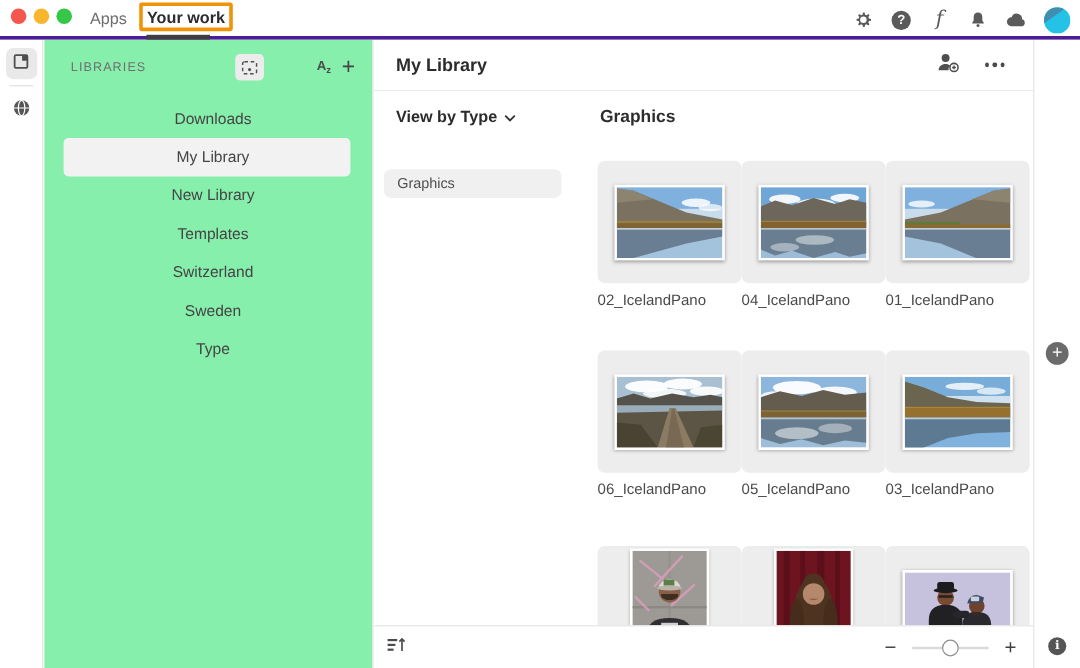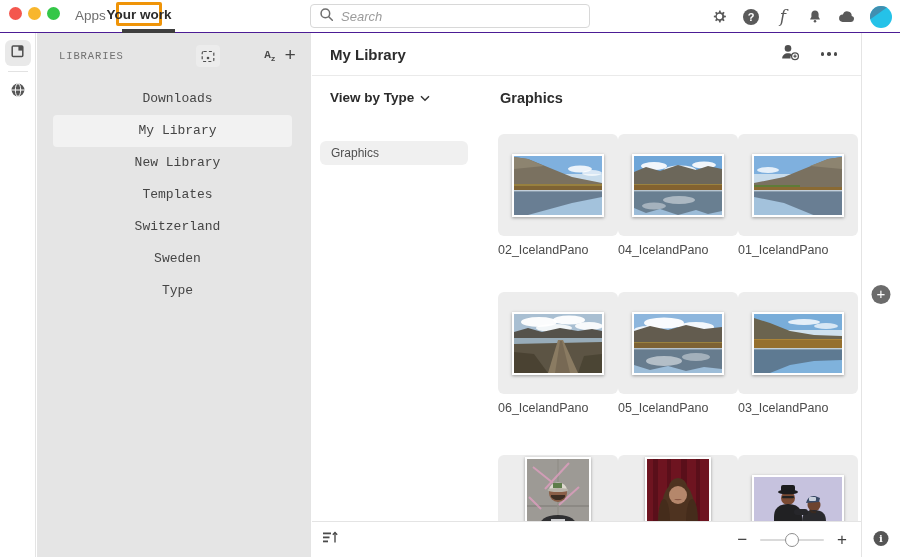--- a/index.html
+++ b/index.html
@@ -4,28 +4,28 @@
 <style>
   * { margin:0; padding:0; box-sizing:border-box; }
   html,body { background:#c8c8c8; }
   .app {
     position:relative; width:900px; height:557px; background:#fff;
     font-family:"Liberation Sans", sans-serif; overflow:hidden;
     -webkit-font-smoothing:antialiased;
   }
   
   .topbar { position:absolute; top:0; left:0; right:0; height:33px; background:#fff;
-            border-bottom:1px solid #4c1d95; z-index:20; }
+            border-bottom:3px solid #4c1d95; z-index:20; }
   .light { position:absolute; top:7px; width:13px; height:13px; border-radius:50%; }
   .light.red    { left:9px;  background:#f4574e; }
   .light.yellow { left:28px; background:#f8b62d; }
   .light.green  { left:47px; background:#34c748; }
   .tab-apps { position:absolute; left:75px; top:0; height:32px; line-height:32px;
               font-size:13.5px; color:#6f6f6f; cursor:default; }
-  .hl-box { position:absolute; left:116px; top:2px; width:46px; height:24px;
+  .hl-box { position:absolute; left:116px; top:2px; width:78px; height:24px;
             border:3px solid #EF9408; border-radius:2px; display:flex;
             align-items:center; justify-content:center; }
   .tab-work { font-size:13.5px; font-weight:bold; color:#2c2c2c; white-space:nowrap; }
   .tab-underline { position:absolute; left:122px; top:29px; width:53px; height:4px; background:#3e3e3e; }
   .search { position:absolute; left:310px; top:4px; width:280px; height:24px;
             border:1px solid #d8d8d8; border-radius:4px; background:#fff;
             display:flex; align-items:center; padding:0 8px; gap:7px; }
   .search input { flex:1; border:none; outline:none; font-size:13px; color:#333;
                   font-family:"Liberation Sans",sans-serif; background:transparent; }
   .search input::placeholder { color:#9b9b9b; font-style:italic; }
@@ -37,22 +37,22 @@
   .fonts-f { font-family:"DejaVu Serif", serif; font-style:italic; font-size:17px; color:#5a5a5a; line-height:1; }
   .avatar { width:22px; height:22px; }
   
   .rail { position:absolute; top:33px; left:0; width:36px; bottom:0; background:#fff;
           border-right:1px solid #e4e4e4; z-index:10; }
   .rail-btn { width:26px; height:26px; margin:7px auto 5px; border-radius:6px;
               display:flex; align-items:center; justify-content:center; cursor:pointer; }
   .rail-btn.active { background:#e9e9e9; }
   .rail-divider { width:20px; height:1px; background:#e2e2e2; margin:2px auto 6px; }
   
-  .sidebar { position:absolute; top:33px; left:37px; width:274px; bottom:0; background:#e5e5e5;
-             border-right:1px solid #e4e4e4; z-index:5;font-family:Liberation Mono, monospace; }
+  .sidebar { position:absolute; top:33px; left:37px; width:274px; bottom:0; background:#86efac;
+             border-right:1px solid #e4e4e4; z-index:5; }
   .side-header { height:46px; display:flex; align-items:center; padding:0 14px 0 22px; }
   .side-title { font-size:10.5px; letter-spacing:.9px; color:#707070; }
   .side-actions { margin-left:auto; display:flex; align-items:center; gap:9px; }
   .panel-btn { width:24px; height:22px; background:#ececec; border-radius:4px;
                display:flex; align-items:center; justify-content:center; cursor:pointer; }
   .az { font-size:11px; color:#4a4a4a; font-weight:bold; cursor:pointer;margin-left:35px; }
   .az sub { font-size:8px; }
   .plus-glyph { font-size:19px; color:#444; font-weight:400; line-height:1; cursor:pointer; }
   .side-list { margin-top:4px;text-align:center; }
   .side-item { height:32px; line-height:32px; margin:0 18px 0 16px; padding-left:10px;
@@ -112,29 +112,20 @@
     <span class="light red"></span>
     <span class="light yellow"></span>
     <span class="light green"></span>
 
     <span class="tab-apps">Apps</span>
     <div class="hl-box">
       <span class="tab-work">Your work</span>
     </div>
     <div class="tab-underline"></div>
 
-    <div class="search">
-      <span>
-        <svg width="15" height="15" viewBox="0 0 16 16">
-            <circle cx="6.8" cy="6.8" r="4.6" fill="none" stroke="#6e6e6e" stroke-width="1.6"></circle>
-            <line x1="10.4" y1="10.4" x2="14.2" y2="14.2" stroke="#6e6e6e" stroke-width="1.6" stroke-linecap="round"></line>
-          </svg>
-      </span>
-      <input type="text" placeholder="Search" style="">
-    </div>
 
     <div class="top-icons">
       <span class="tico">
         <svg width="17" height="17" viewBox="0 0 24 24">
             <path fill-rule="evenodd" fill="#5a5a5a" d="M12 8.2a3.8 3.8 0 1 0 0 7.6 3.8 3.8 0 0 0 0-7.6zM21 13v-2l-2.5-.5a6.8 6.8 0 0 0-.7-1.7l1.4-2.1-1.4-1.4-2.1 1.4a6.8 6.8 0 0 0-1.7-.7L13.5 3.5h-2L11 6a6.8 6.8 0 0 0-1.7.7L7.2 5.3 5.8 6.7l1.4 2.1a6.8 6.8 0 0 0-.7 1.7L4 11v2l2.5.5a6.8 6.8 0 0 0 .7 1.7l-1.4 2.1 1.4 1.4 2.1-1.4a6.8 6.8 0 0 0 1.7.7l.5 2.5h2l.5-2.5a6.8 6.8 0 0 0 1.7-.7l2.1 1.4 1.4-1.4-1.4-2.1a6.8 6.8 0 0 0 .7-1.7L21 13z"></path>
           </svg>
       </span>
       <span class="tico">
         <span class="circle-glyph">?</span>
       </span>

